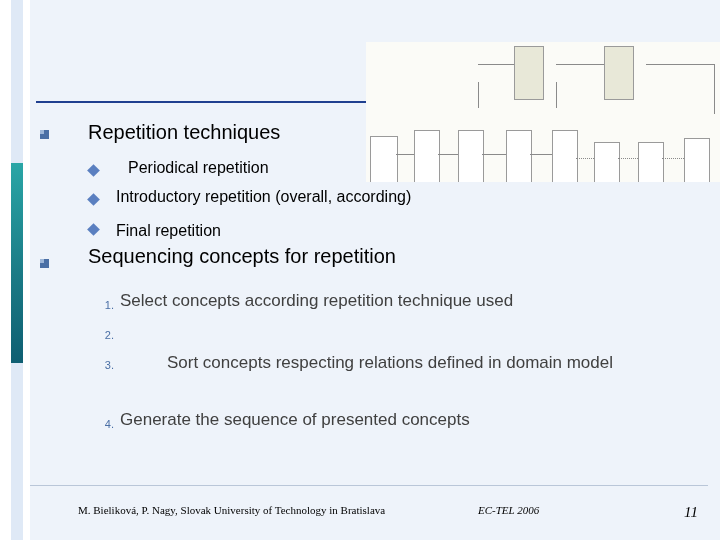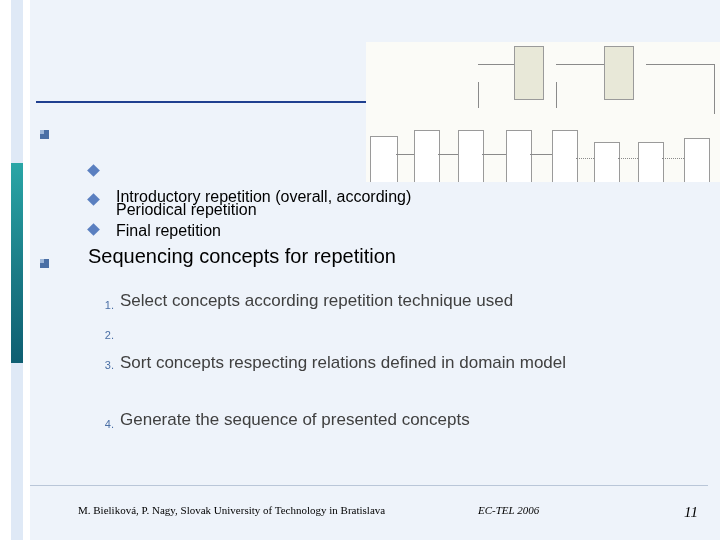--- a/index.html
+++ b/index.html
@@ -232,40 +232,41 @@
     <div class="ln" style="left:116px; top:112px; width:24px; height:1px;"></div>
     <div class="ln" style="left:164px; top:112px; width:22px; height:1px;"></div>
     <div class="dot" style="left:210px; top:116px; width:18px;"></div>
     <div class="dot" style="left:252px; top:116px; width:20px;"></div>
     <div class="dot" style="left:296px; top:116px; width:22px;"></div>
   </div>
 
   <div class="title-underline"></div>
 
   <div class="l1-marker" style="left:40px; top:130px;"></div>
+  <div class="l1" style="left:88px; top:121px;">Repetition techniques</div>
 
   <div class="l2-marker" style="left:89px; top:166px;"></div>
-  <div class="l2" style="left:116px; top:159px;margin-top:42px;">Periodical repetition</div>
+  <div class="l2" style="left:128px; top:159px;">Periodical repetition</div>
 
   <div class="l2-marker" style="left:89px; top:195px;"></div>
   <div class="l2" style="left:116px; top:188px;">Introductory repetition (overall, according)</div>
 
   <div class="l2-marker" style="left:89px; top:225px;"></div>
   <div class="l2" style="left:116px; top:222px;">Final repetition</div>
 
   <div class="l1-marker" style="left:40px; top:259px;"></div>
   <div class="l1" style="left:88px; top:245px;">Sequencing concepts for repetition</div>
 
   <div class="num" style="left:92px; top:299px;">1.</div>
   <div class="numtext" style="left:120px; top:291px;">Select concepts according repetition technique used</div>
 
   <div class="num" style="left:92px; top:329px;">2.</div>
 
   <div class="num" style="left:92px; top:359px;">3.</div>
-  <div class="numtext" style="left:120px; top:351px; width:540px; line-height:24px;">Sort concepts respecting relations defined in domain model</div>
+  <div class="numtext" style="left:120px; top:351px; width:540px; line-height:24px;text-align:center;">Sort concepts respecting relations defined in domain model</div>
 
   <div class="num" style="left:92px; top:418px;">4.</div>
   <div class="numtext" style="left:120px; top:410px;">Generate the sequence of presented concepts</div>
 
   <div class="footer-line"></div>
   <div class="footer-left">M. Bieliková, P. Nagy, Slovak University of Technology in Bratislava</div>
   <div class="footer-center">EC-TEL 2006</div>
   <div class="footer-right">11</div>
 
 </div>

